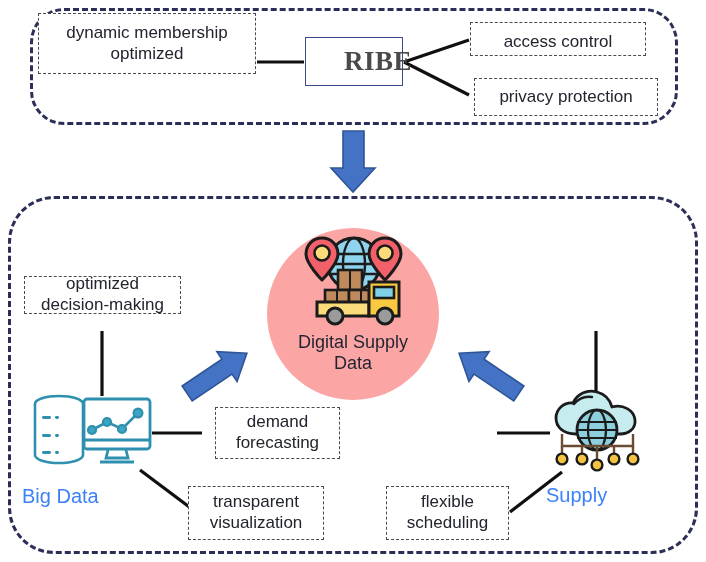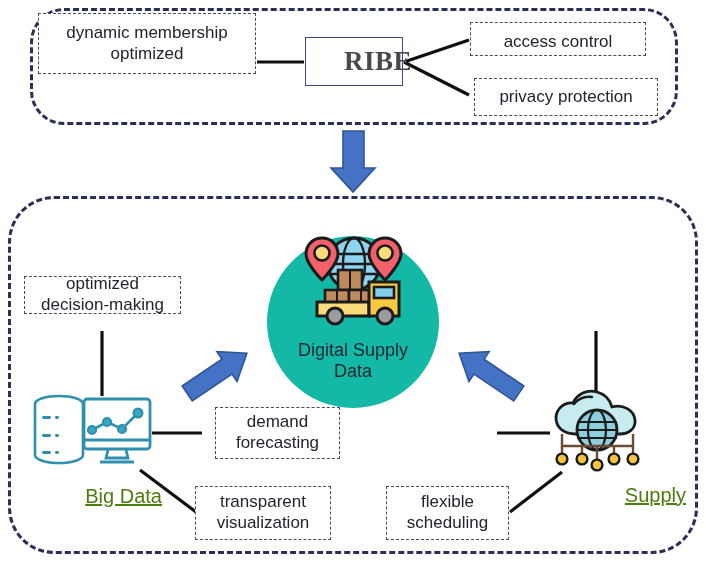--- a/index.html
+++ b/index.html
@@ -101,21 +101,21 @@
     width: 157px;
     height: 38px;
   }
   #box-demand {
     left: 215px;
     top: 407px;
     width: 125px;
     height: 52px;
   }
   #box-transparent {
-    left: 195px;
+    left: 188px;
     top: 486px;
     width: 136px;
     height: 54px;
     align-items: center;
   }
   #box-realtime {
     left: 534px;
     top: 276px;
     width: 124px;
     height: 54px;
@@ -127,45 +127,44 @@
     height: 32px;
   }
   #box-flexible {
     left: 386px;
     top: 486px;
     width: 123px;
     height: 54px;
   }
   .node-label {
     position: absolute;
-    color: #4d7c0f;
+    color: #3b82f6;
     font-size: 20px;
     line-height: 1.16;
-    text-align: right;
+    text-align: left;
     z-index: 6;
-    text-decoration: underline;
   }
   #label-bigdata {
     left: 22px;
     top: 485px;
     width: 140px;
   }
   #label-cloud {
     left: 546px;
     top: 484px;
     width: 140px;
   }
   #circle {
     position: absolute;
     left: 267px;
-    top: 236px;
+    top: 228px;
     width: 172px;
     height: 172px;
     border-radius: 50%;
-    background: #14b8a6;
+    background: #fca5a5;
     z-index: 5;
   }
   #circle-text {
     position: absolute;
     left: 0;
     right: 0;
     top: 104px;
     text-align: center;
     color: #1f2430;
     font-size: 18px;

